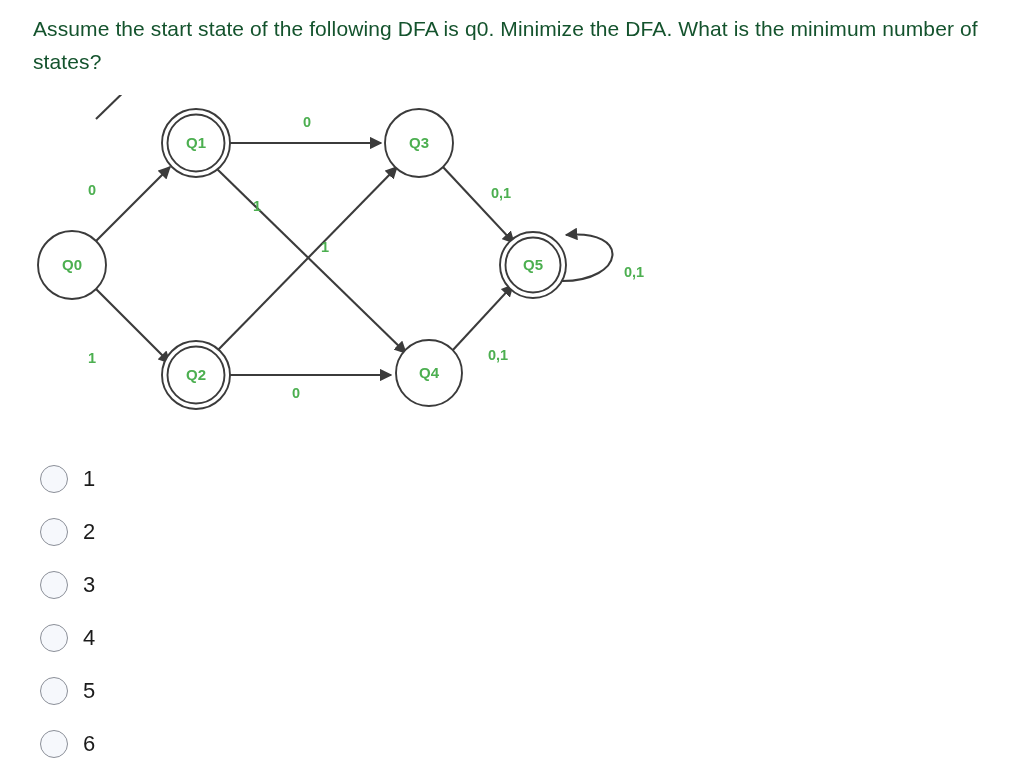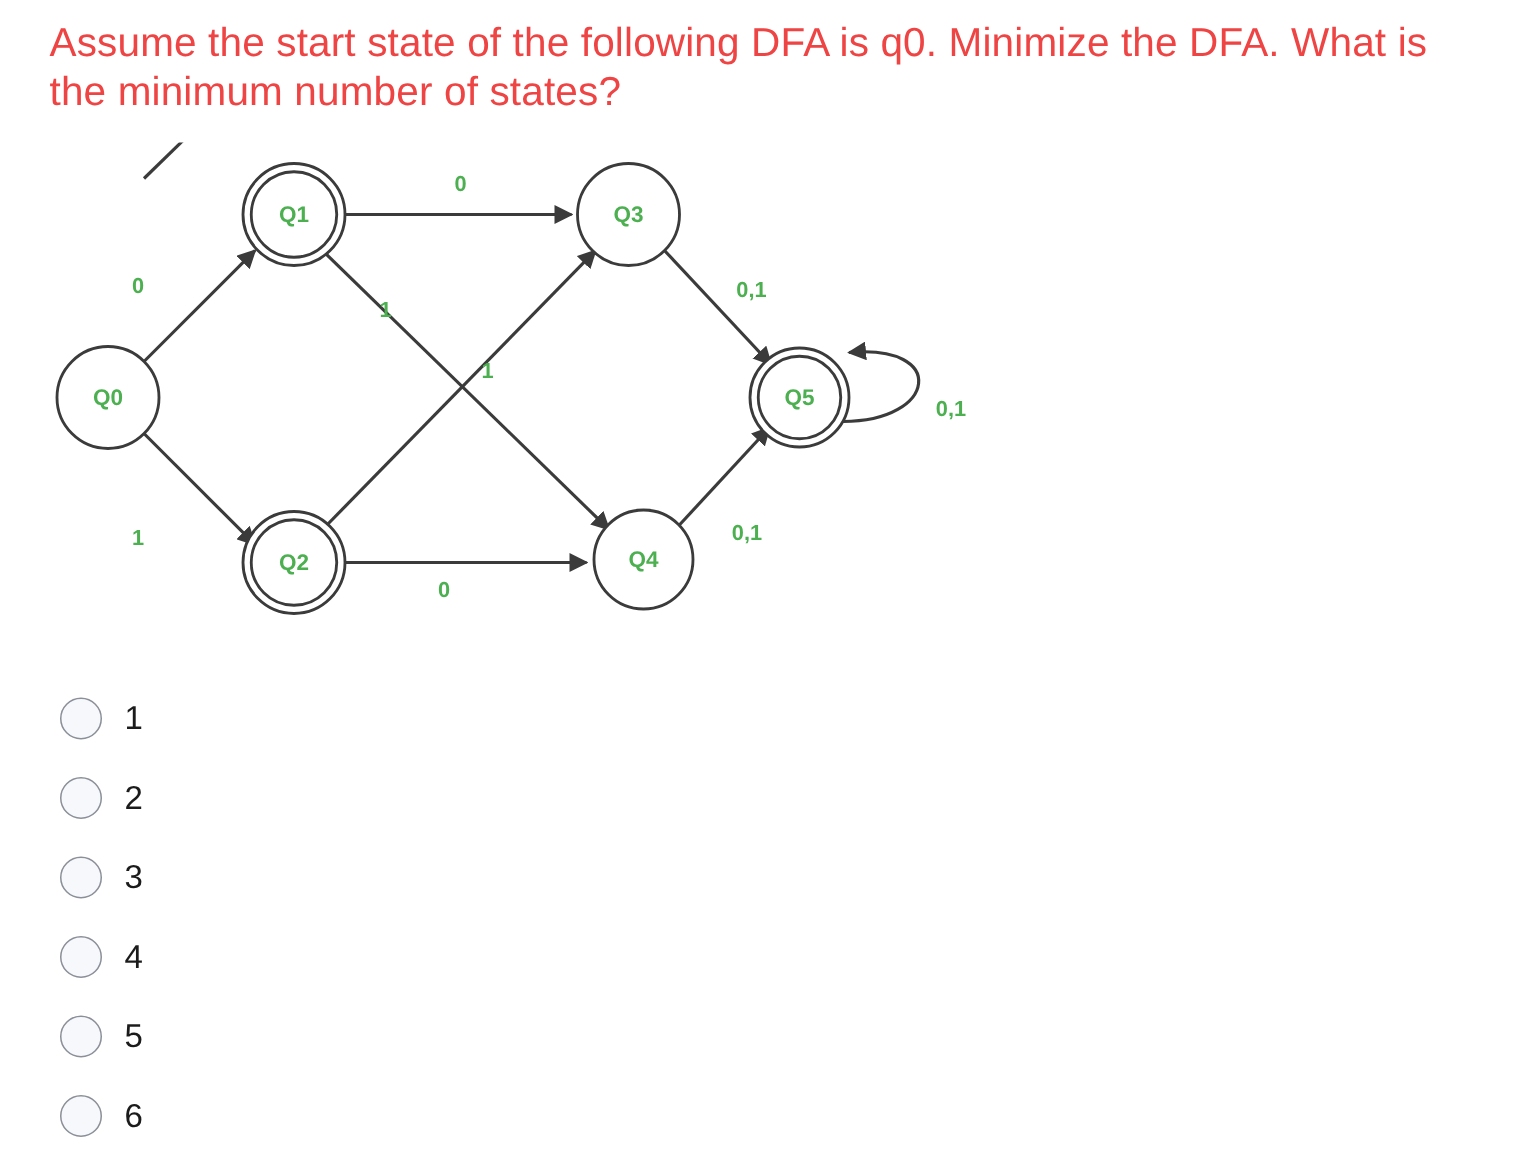--- a/index.html
+++ b/index.html
@@ -13,23 +13,23 @@
     font-family: "Liberation Sans", sans-serif;
     color: #1f1f1f;
     position: relative;
     overflow: hidden;
   }
   .question {
     position: absolute;
     left: 33px;
     top: 12px;
     width: 950px;
-    font-size: 27px;
+    font-size: 21px;
     line-height: 33px;
-    color: #ef4444;
+    color: #14532d;
     letter-spacing: 0.1px;
   }
   .diagram-wrap {
     position: absolute;
     left: 0px;
     top: 95px;
     width: 700px;
     height: 340px;
   }
   .diagram-wrap svg {

